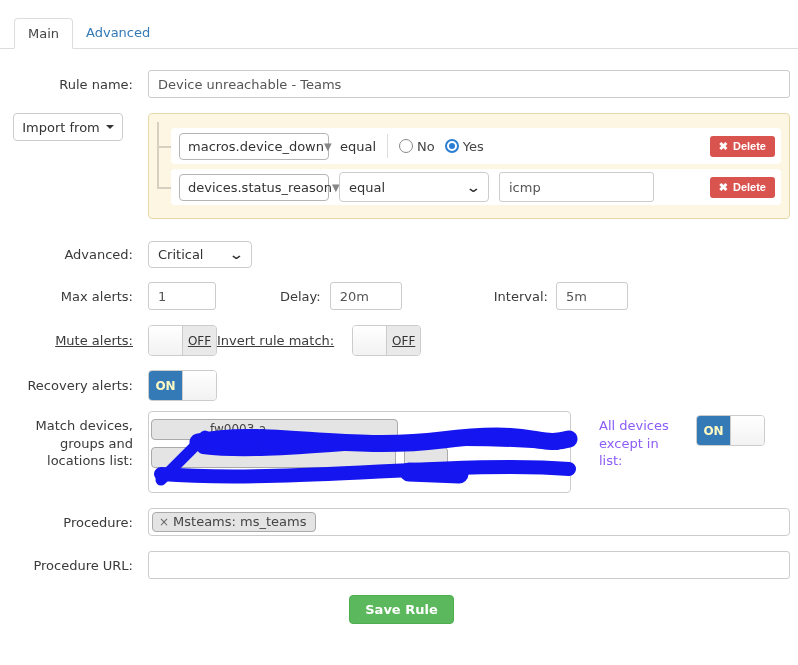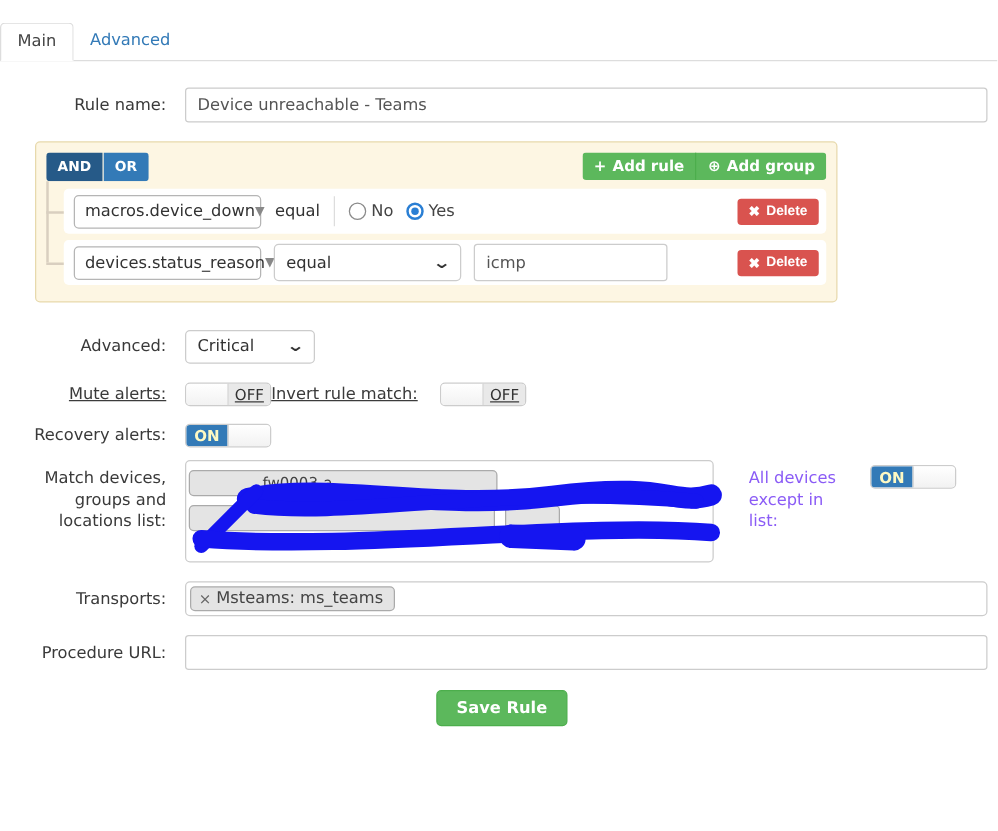--- a/index.html
+++ b/index.html
@@ -2,21 +2,21 @@
 <html><head>
 <meta charset="utf-8">
 <style>
   * { box-sizing: border-box; }
   body {
     width: 798px; height: 665px; margin: 0; background: #fff;
     font-family: "DejaVu Sans", "Liberation Sans", sans-serif;
     font-size: 13px; color: #3c3c3c; overflow: hidden;
   }
   
-  .tabbar { margin-top: 18px; border-bottom: 1px solid #ddd; display: flex; }
+  .tabbar { margin-top: 18px; padding-left: 14px; border-bottom: 1px solid #ddd; display: flex; }
   .tab { padding: 7px 13px; margin-bottom: -1px; cursor: pointer; }
   .tab.active { background: #fff; border: 1px solid #ddd; border-bottom: 1px solid #fff; border-radius: 4px 4px 0 0; color: #444; }
   .tab.inactive { color: #337ab7; }
   
   .content-area { padding: 0 8px 0 13px; }
   .form-row { display: flex; align-items: center; }
   .form-row.top { align-items: flex-start; }
   .flabel { width: 120px; flex-shrink: 0; text-align: right; color: #3a3a3a; }
   .fcontent { margin-left: 15px; }
   .text-input {
@@ -86,21 +86,21 @@
     display: inline-flex; align-items: center; gap: 5px;
   }
   
   .severity-select {
     width: 104px; height: 27px; background: #fff; border: 1px solid #ccc; border-radius: 4px;
     display: inline-flex; align-items: center; justify-content: space-between; padding: 0 9px;
     color: #333; cursor: pointer; margin-left: 15px;
   }
   
   .toggle {
-    width: 69px; height: 19px; border: 1px solid #ccc; border-radius: 4px;
+    width: 69px; height: 31px; border: 1px solid #ccc; border-radius: 4px;
     display: inline-flex; overflow: hidden; cursor: pointer; background: #fff; flex-shrink: 0;
   }
   .toggle .half { flex: 1; display: flex; align-items: center; justify-content: center; font-size: 12px; }
   .toggle.off .handle { background: linear-gradient(#fff, #f2f2f2); border-right: 1px solid #ccc; }
   .toggle.off .state { background: #e9e9e9; color: #333; }
   .toggle.on .state { background: #337ab7; color: #fef9c3; font-weight: bold; }
   .toggle.on .handle { background: linear-gradient(#fff, #f2f2f2); border-left: 1px solid #ccc; }
   
   .match-box {
     position: relative; width: 423px; height: 82px; border: 1px solid #ccc; border-radius: 4px;
@@ -143,37 +143,27 @@
 </div>
 
 <div class="content-area">
 
   <div class="form-row row-rulename">
     <div class="flabel">Rule name:</div>
     <input class="text-input fcontent" style="width: 642px;" value="Device unreachable - Teams">
   </div>
 
   <div class="form-row top row-builder">
+    <div class="flabel" style="text-align:left">
+      <button class="import-btn">
+        <span>Import from</span>
+        <span class="caret-down"></span>
+      </button>
+    </div>
     <div class="builder">
-      <div class="builder-header">
-        <div class="btn-group">
-          <div class="andor-btn active">AND</div>
-          <div class="andor-btn idle">OR</div>
-        </div>
-        <div class="btn-group">
-          <div class="green-btn">
-            <span>+</span>
-            <span>Add rule</span>
-          </div>
-          <div class="green-btn">
-            <span>⊕</span>
-            <span>Add group</span>
-          </div>
-        </div>
-      </div>
       <div class="rules">
 
         <div class="rule-row">
           <div class="field-select">
             <span>macros.device_down</span>
             <span class="tri">▼</span>
           </div>
           <span class="op-text">equal</span>
           <span class="vdivider"></span>
           <label class="radio-lab">
@@ -210,20 +200,28 @@
   </div>
 
   <div class="form-row row-severity">
     <div class="flabel">Advanced:</div>
     <div class="severity-select">
       <span>Critical</span>
       <span class="chev">⌄</span>
     </div>
   </div>
 
+  <div class="form-row row-maxalerts">
+    <div class="flabel">Max alerts:</div>
+    <input class="text-input fcontent" style="width: 68px;" value="1">
+    <div class="inline-label" style="margin-left:64px">Delay:</div>
+    <input class="text-input" style="width: 72px; margin-left: 9px;" value="20m">
+    <div class="inline-label" style="margin-left:92px">Interval:</div>
+    <input class="text-input" style="width: 72px; margin-left: 8px;" value="5m">
+  </div>
 
   <div class="form-row row-mute">
     <div class="flabel">Mute alerts:</div>
     <div class="toggle off fcontent">
       <span class="half handle"></span>
       <span class="half state">OFF</span>
     </div>
     <div class="inline-label" style="">Invert rule match:</div>
     <div class="toggle off" style="margin-left:18px">
       <span class="half handle"></span>
@@ -265,21 +263,21 @@
         <div>except in list:</div>
       </div>
       <div class="toggle on">
         <span class="half state">ON</span>
         <span class="half handle"></span>
       </div>
     </div>
   </div>
 
   <div class="form-row row-transports">
-    <div class="flabel">Transports:</div>
+    <div class="flabel">Procedure:</div>
     <div class="transports-box">
       <span class="ttag">
         <span class="x">×</span>
         <span>Msteams: ms_teams</span>
       </span>
     </div>
   </div>
 
   <div class="form-row row-procedure">
     <div class="flabel">Procedure URL:</div>

